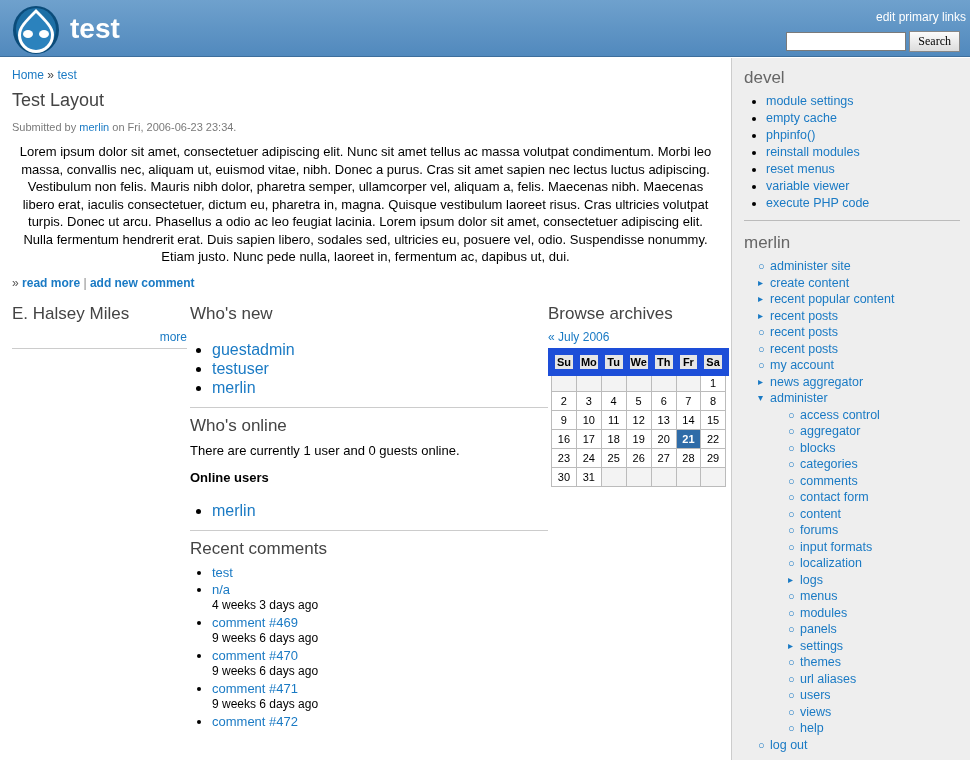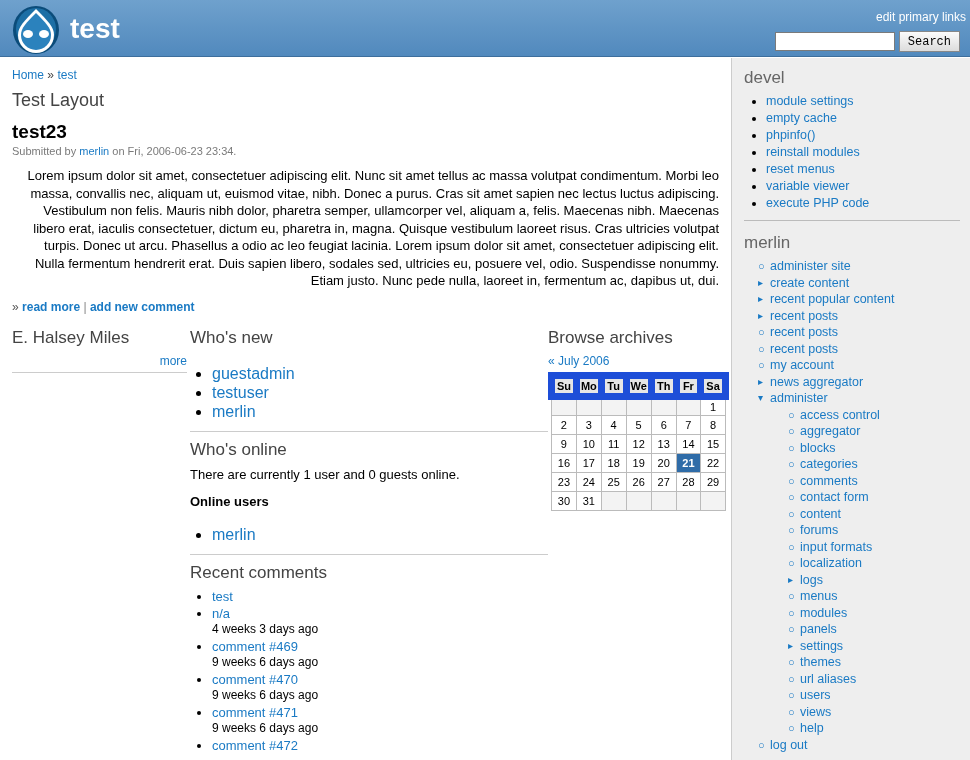--- a/index.html
+++ b/index.html
@@ -56,21 +56,21 @@
     font-family: "Liberation Sans", sans-serif;
   }
   #search-submit {
     height: 21px;
     font-size: 12px;
     vertical-align: middle;
     border: 1px solid #888;
     background: #e9e9e9;
     background-image: linear-gradient(#fcfcfc, #dcdcdc);
     padding: 1px 8px;
-    font-family: Liberation Mono, monospace;
+    font-family: Liberation Serif, serif;
     cursor: pointer;
   }
 
   
   #page {
     position: absolute;
     top: 58px; left: 0;
     width: 970px; height: 702px;
   }
   #main {
@@ -109,21 +109,21 @@
     margin: 0 0 2px 0;
   }
   #submitted {
     font-size: 11px;
     color: #7a7a7a;
     margin-bottom: 10px;
   }
   #node-body {
     font-size: 13px;
     line-height: 17.5px;
-    text-align: right;
+    text-align: center;
     margin-bottom: 10px;
   }
   #node-links {
     font-size: 12px;
     font-weight: bold;
     margin-bottom: 14px;
   }
   #node-links .raquo { color: #555; font-weight: normal; }
   #node-links .divider { color: #888; font-weight: normal; }
 
@@ -280,21 +280,20 @@
   <div id="main">
 
     <div id="breadcrumb">
       <a href="#">Home</a>
       <span class="sep">»</span>
       <a href="#">test</a>
     </div>
 
     <h1 id="page-title">Test Layout</h1>
 
-    <h2 id="node-title">test23</h2>
     <div id="submitted">
       <span>Submitted by</span>
       <a href="#">merlin</a>
       <span>on Fri, 2006-06-23 23:34.</span>
     </div>
 
     <div id="node-body">Lorem ipsum dolor sit amet, consectetuer adipiscing elit. Nunc sit amet tellus ac massa volutpat condimentum. Morbi leo massa, convallis nec, aliquam ut, euismod vitae, nibh. Donec a purus. Cras sit amet sapien nec lectus luctus adipiscing. Vestibulum non felis. Mauris nibh dolor, pharetra semper, ullamcorper vel, aliquam a, felis. Maecenas nibh. Maecenas libero erat, iaculis consectetuer, dictum eu, pharetra in, magna. Quisque vestibulum laoreet risus. Cras ultricies volutpat turpis. Donec ut arcu. Phasellus a odio ac leo feugiat lacinia. Lorem ipsum dolor sit amet, consectetuer adipiscing elit. Nulla fermentum hendrerit erat. Duis sapien libero, sodales sed, ultricies eu, posuere vel, odio. Suspendisse nonummy. Etiam justo. Nunc pede nulla, laoreet in, fermentum ac, dapibus ut, dui.</div>
 
     <div id="node-links">
       <span class="raquo">»</span>

